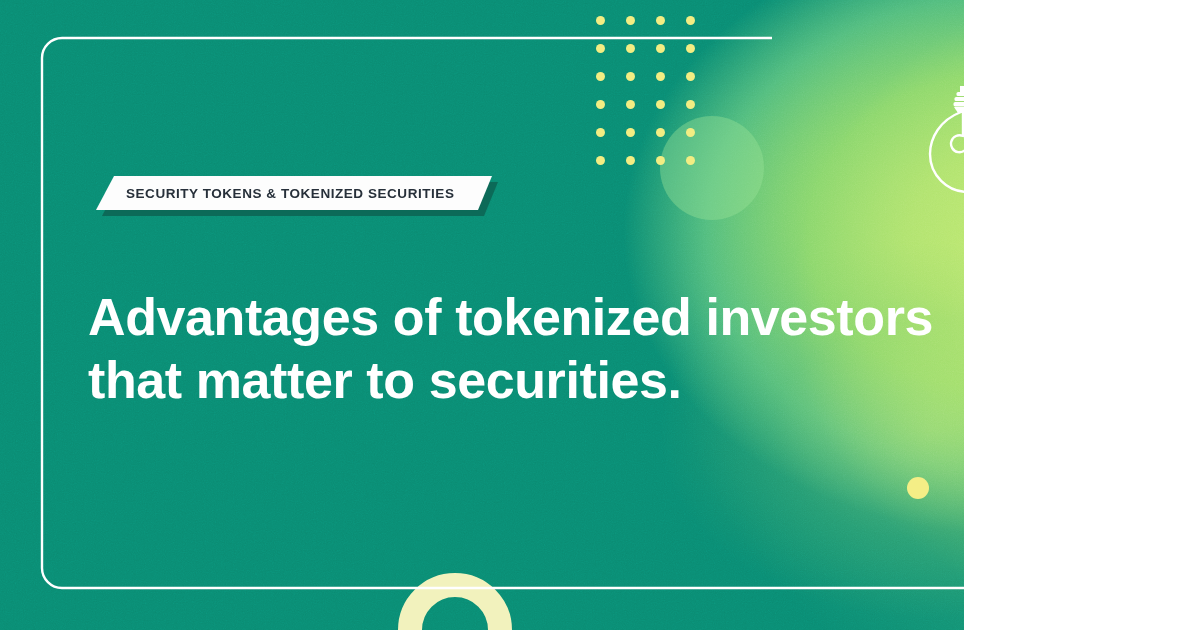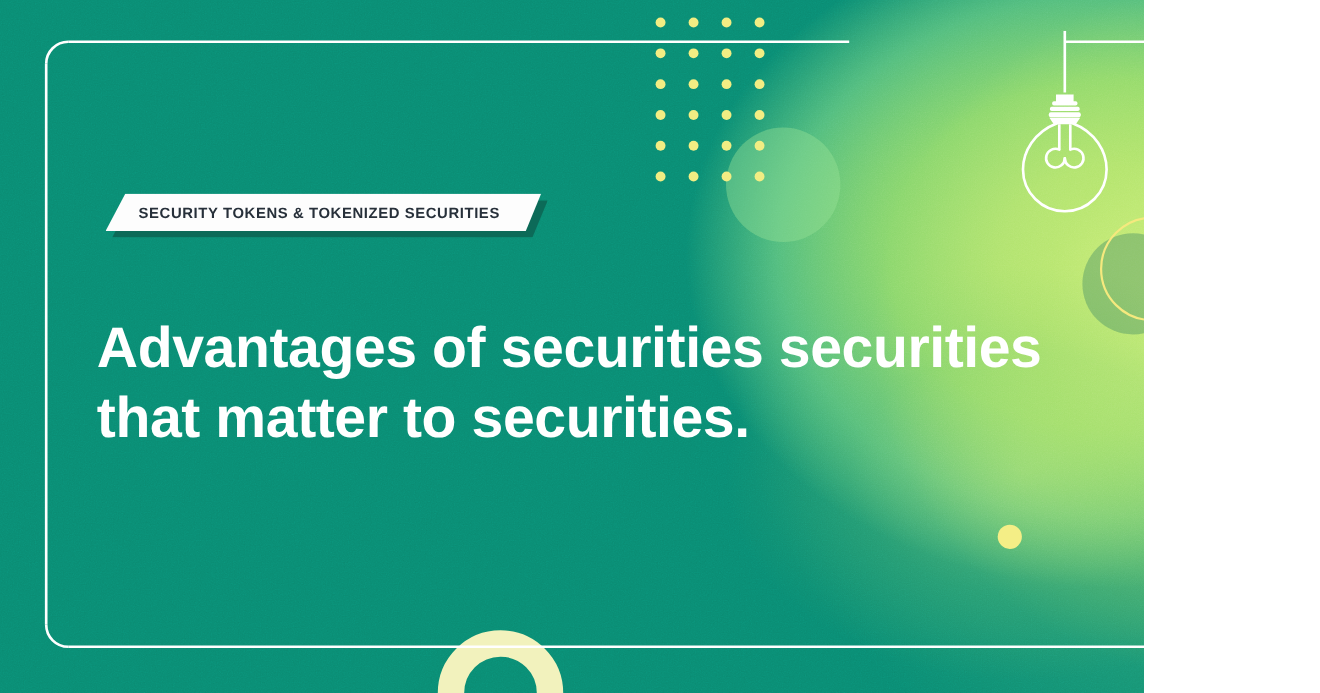--- a/index.html
+++ b/index.html
@@ -4,21 +4,21 @@
 <title>Banner</title>
 <style>
   html, body {
     margin: 0;
     padding: 0;
     background: #ffffff;
   }
 
   #banner {
     position: relative;
-    width: 1040px;
+    width: 964px;
     height: 630px;
     overflow: hidden;
     background: #0a8c73;
     font-family: "Liberation Sans", sans-serif;
     -webkit-font-smoothing: antialiased;
   }
 
   
   .bg-base {
     position: absolute;
@@ -301,17 +301,17 @@
   </svg>
 
   <div class="badge-wrap">
     <div class="badge-shadow"></div>
     <div class="badge">
       <span>SECURITY TOKENS &amp; TOKENIZED SECURITIES</span>
     </div>
   </div>
 
   <div class="headline">
-    <span class="line">Advantages of securities securities</span>
+    <span class="line">Advantages of tokenized investors</span>
     <span class="line">that matter to securities.</span>
   </div>
 
 </div>
 
 </body></html>

